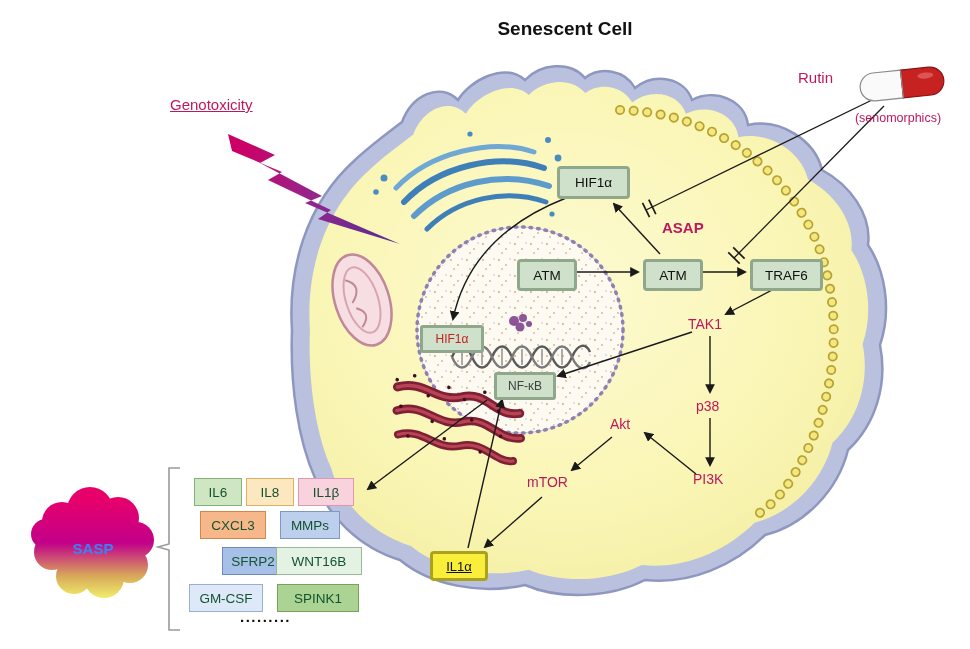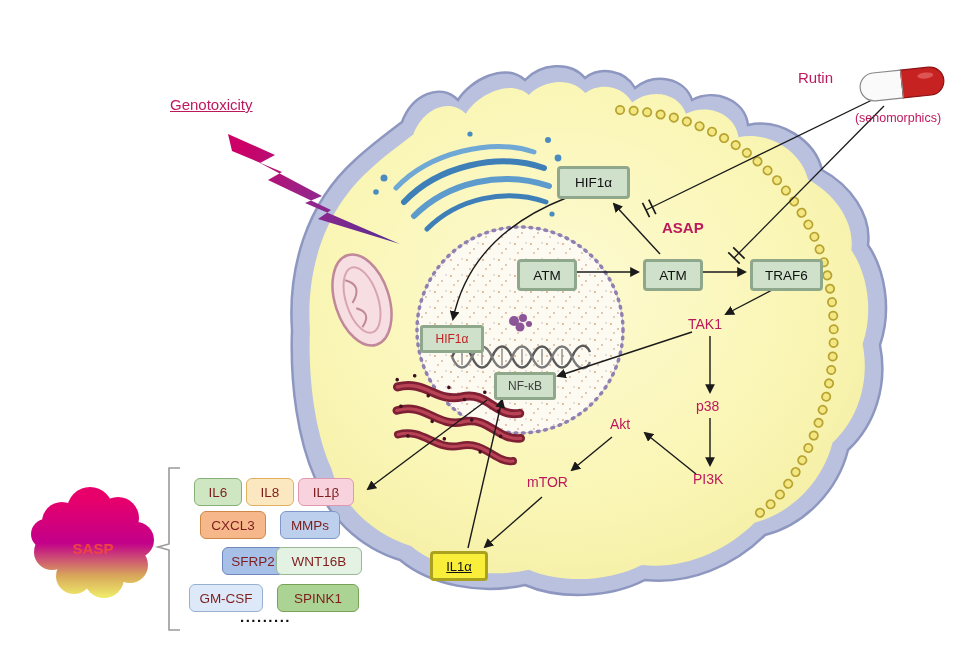--- a/index.html
+++ b/index.html
@@ -14,26 +14,26 @@
   }
   .plain { position:absolute; font-size:14px; color:#be185d; white-space:nowrap; }
   .node {
     position:absolute; display:flex; align-items:center; justify-content:center;
     border:3px solid #14532d; background:#cfe0cb; border-radius:4px;
     font-size:13.5px; color:#111; white-space:nowrap;
   }
   .node.small { font-size:12px; border-radius:3px; }
   .factor {
     position:absolute; display:flex; align-items:center; justify-content:center;
-    border:1.5px solid #888; border-radius:6px; height:26px;
-    font-size:13.5px; color:#7f1d1d; white-space:nowrap;
+    border:1.5px solid #888; border-radius:0; height:26px;
+    font-size:13.5px; color:#14532d; white-space:nowrap;
   }
   .sasp-label {
     position:absolute; left:62px; top:540px; width:62px; text-align:center;
-    font-weight:bold; font-size:15px; color:#ef4444;
+    font-weight:bold; font-size:15px; color:#3b82f6;
   }
   .dots { position:absolute; font-weight:bold; letter-spacing:1.5px; font-size:15px; color:#111; }
 </style>
 </head>
 <body>
 
 <div class="canvas">
 
   <svg class="layer" width="970" height="649" viewBox="0 0 970 649">
     <defs>
@@ -201,20 +201,21 @@
       <circle cx="104" cy="578" r="20"></circle>
       <circle cx="74" cy="576" r="18"></circle>
       <circle cx="52" cy="552" r="18"></circle>
       <circle cx="46" cy="534" r="15"></circle>
       <circle cx="92" cy="545" r="30"></circle>
     </g>
 
     <path d="M180,468 L169,468 L169,544 L158,547 L169,550 L169,630 L180,630" fill="none" stroke="#9a9a9a" stroke-width="1.6"></path>
   </svg>
 
+  <div class="title">Senescent Cell</div>
 
   <div class="plain" style="left:170px;top:96px;font-size:15px;text-decoration:underline;">Genotoxicity</div>
 
   <div class="plain" style="left:798px;top:69px;font-size:15px;">Rutin</div>
 
   <div class="plain" style="left:836px;top:111px;width:124px;text-align:center;font-size:12.5px;">(senomorphics)</div>
 
   <div class="plain" style="left:662px;top:219px;font-size:15px;font-weight:bold;">ASAP</div>
 
   <div class="node" style="left: 557px; top: 166px; width: 67px; height: 27px; background: rgb(207, 224, 203); border-color: rgb(143, 168, 140); color: rgb(17, 17, 17);">HIF1α</div>

